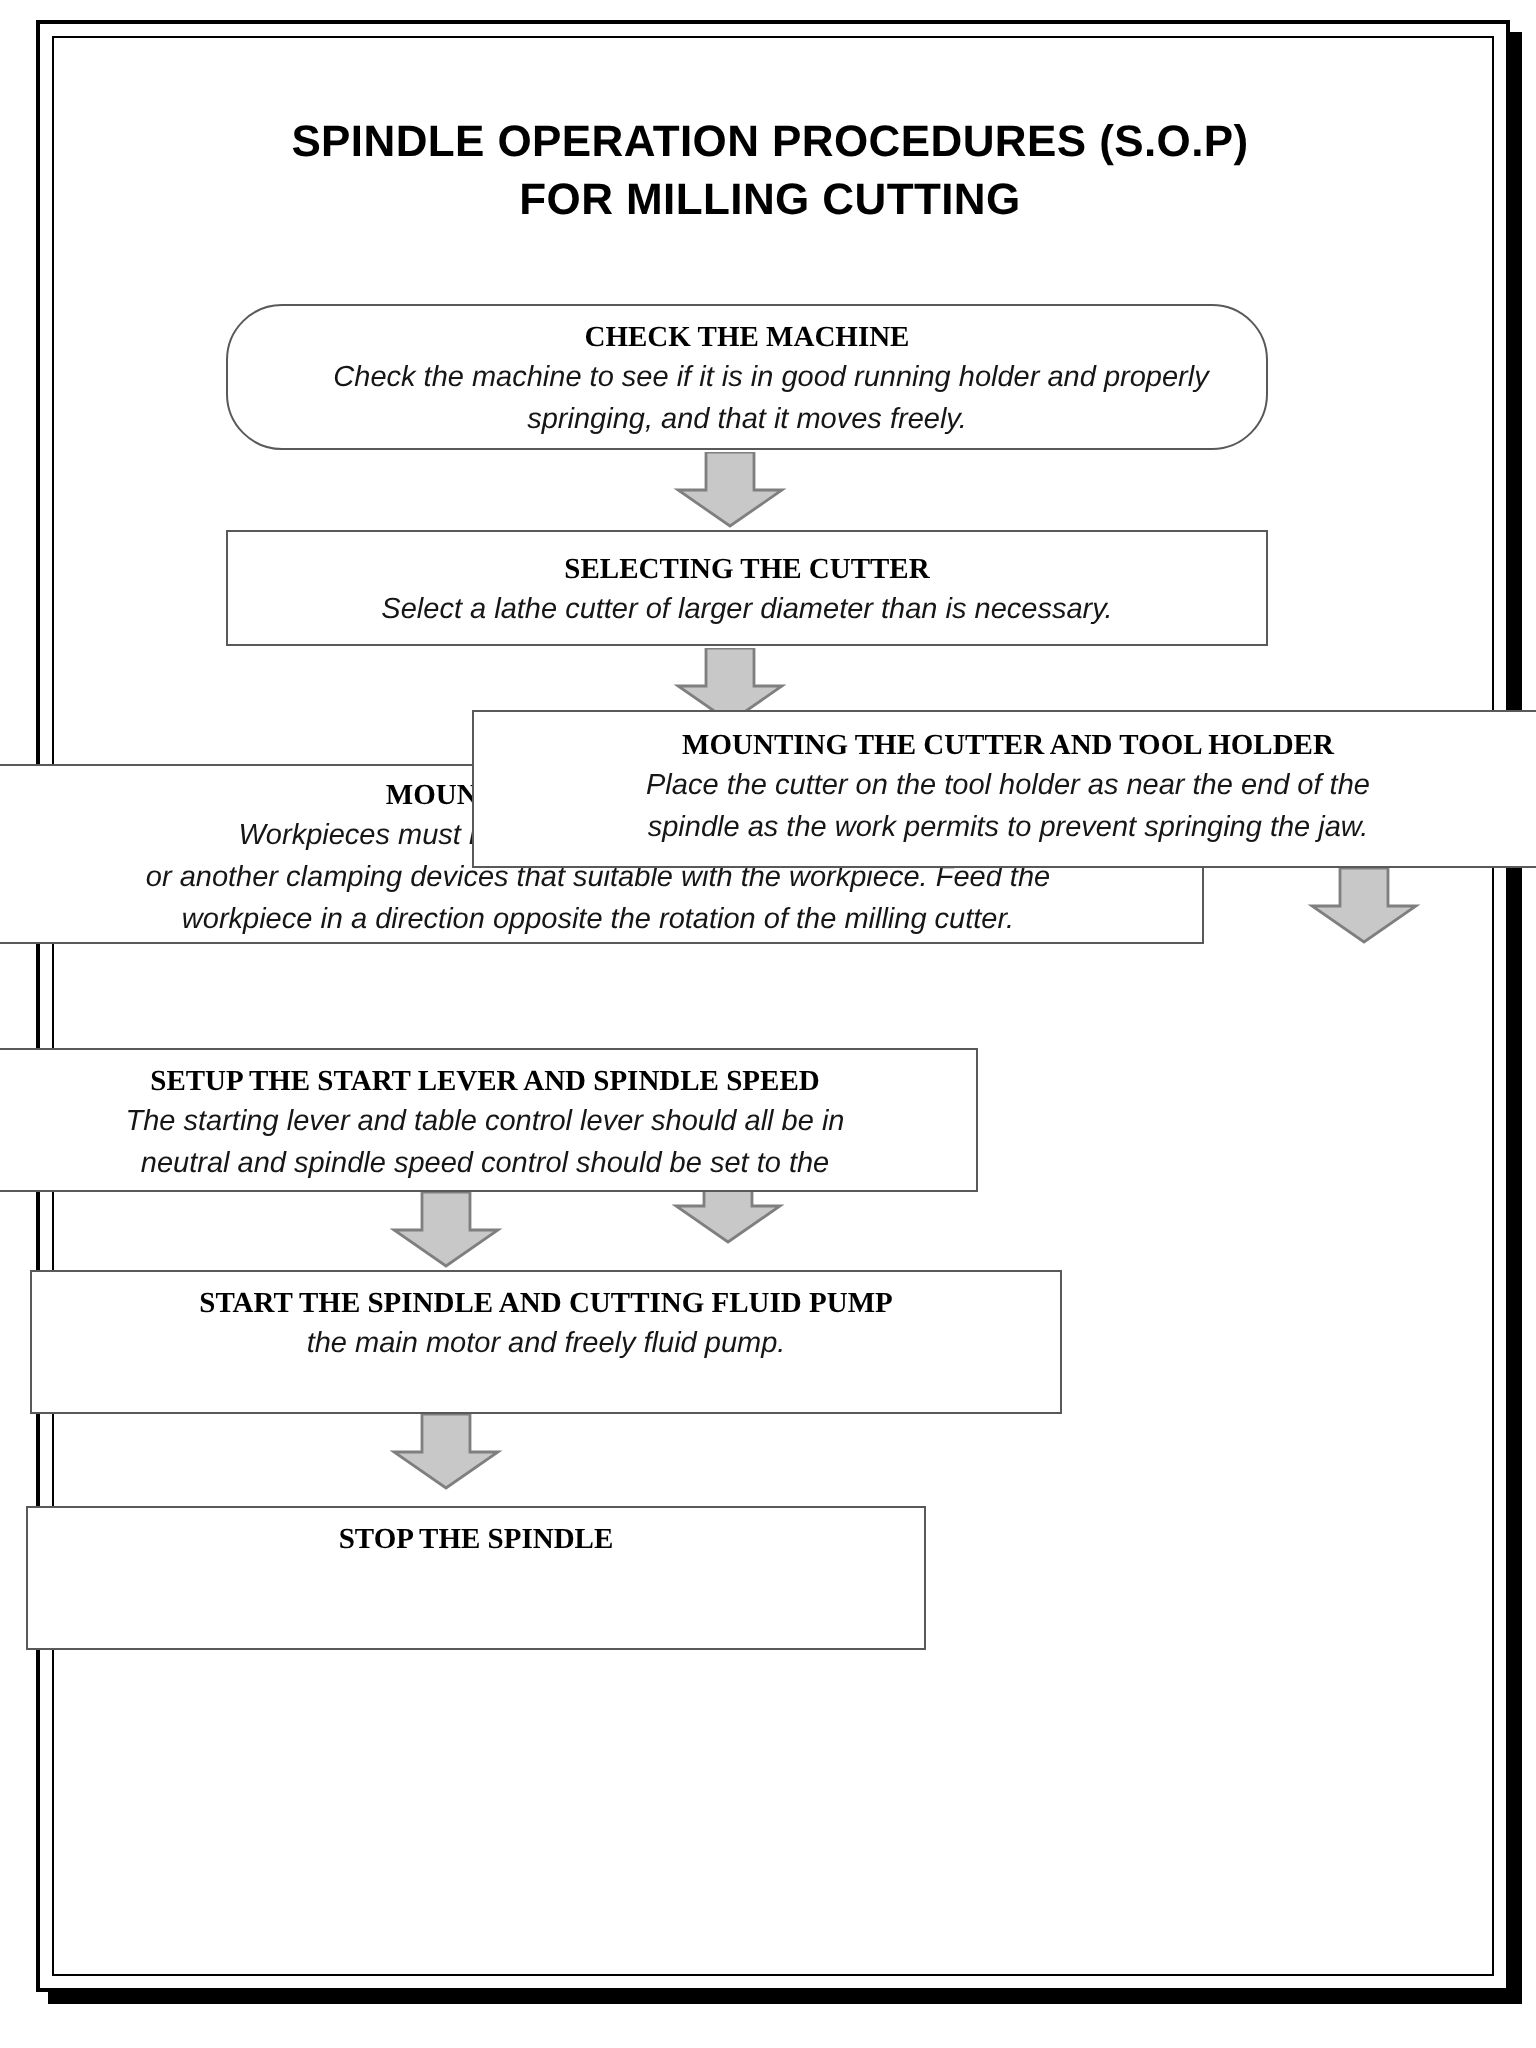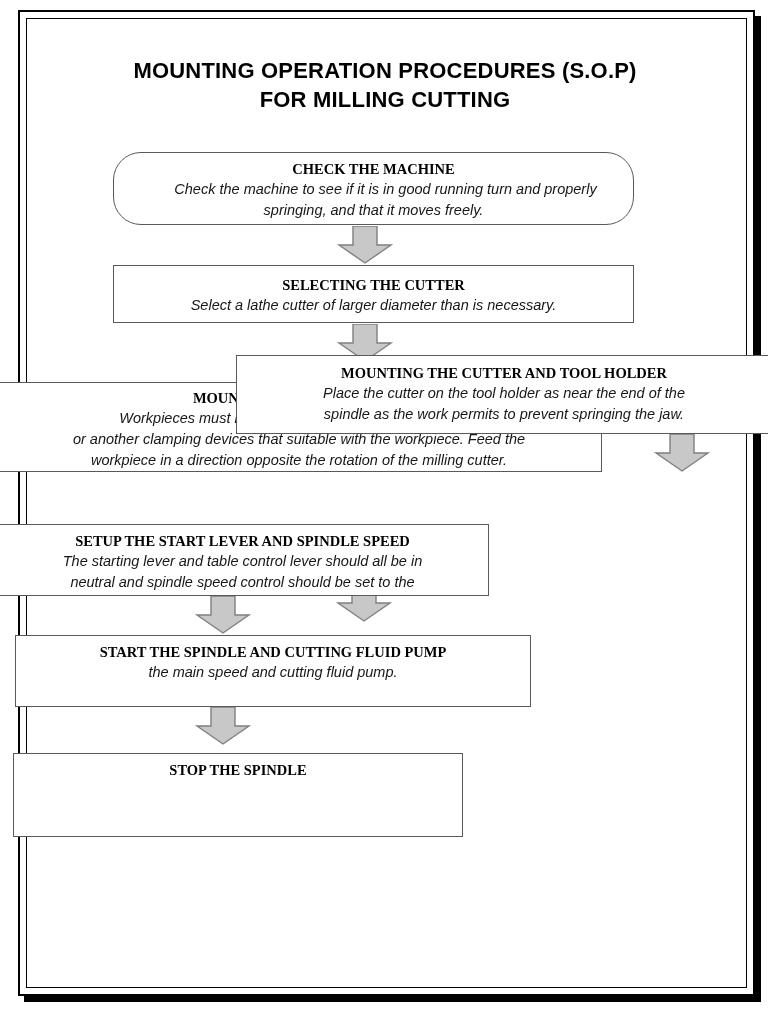--- a/index.html
+++ b/index.html
@@ -116,29 +116,29 @@
 
 <div id="page-frame">
   <div class="frame-shadow"></div>
   <div class="frame-outer"></div>
   <div class="frame-inner"></div>
 </div>
 
 <div id="stage">
 
   <div class="doc-title">
-    <div>MOUNTING OPERATION PROCEDURES (S.O.P)</div>
+    <div>SPINDLE OPERATION PROCEDURES (S.O.P)</div>
     <div>FOR MILLING CUTTING</div>
   </div>
 
   <div class="flow-box" style="left:113px; top:152px; width:521px; height:73px;border-radius:28px;">
     <div class="box-inner">
       <div class="box-head">CHECK THE MACHINE</div>
       <div class="box-body">
-        <div class="nowrap-line" style="margin-left:24px;">Check the machine to see if it is in good running turn and properly</div>
+        <div class="nowrap-line" style="margin-left:24px;">Check the machine to see if it is in good running holder and properly</div>
         <div>springing, and that it moves freely.</div>
       </div>
     </div>
   </div>
 
   <div class="arrow" style="left:334px; top:226px; width:62px; height:38px;">
     <svg width="62" height="38" viewBox="0 0 62 38">
       <polygon points="19,0 43,0 43,19 57,19 31,37 5,19 19,19" fill="#c8c8c8" stroke="#7f7f7f" stroke-width="1.4"></polygon>
     </svg>
   </div>
@@ -204,30 +204,30 @@
   <div class="arrow" style="left:333px; top:596px; width:62px; height:26px;">
     <svg width="62" height="26" viewBox="0 12 62 26">
       <polygon points="19,0 43,0 43,19 57,19 31,37 5,19 19,19" fill="#c8c8c8" stroke="#7f7f7f" stroke-width="1.4"></polygon>
     </svg>
   </div>
 
   <div class="flow-box" style="left:15px; top:635px; width:516px; height:72px;">
     <div class="box-inner" style="top:7px;">
       <div class="box-head">START THE SPINDLE AND CUTTING FLUID PUMP</div>
       <div class="box-body">
-        <div>the main speed and cutting fluid pump.</div>
+        <div>the main motor and freely fluid pump.</div>
       </div>
     </div>
   </div>
 
   <div class="arrow" style="left:192px; top:707px; width:62px; height:38px;">
     <svg width="62" height="38" viewBox="0 0 62 38">
       <polygon points="19,0 43,0 43,19 57,19 31,37 5,19 19,19" fill="#c8c8c8" stroke="#7f7f7f" stroke-width="1.4"></polygon>
     </svg>
   </div>
 
-  <div class="flow-box" style="left:13px; top:753px; width:450px; height:84px;">
+  <div class="flow-box" style="left:13px; top:753px; width:450px; height:72px;">
     <div class="box-inner" style="top:7px;">
       <div class="box-head">STOP THE SPINDLE</div>
     </div>
   </div>
 
 </div>
 
 </body></html>

